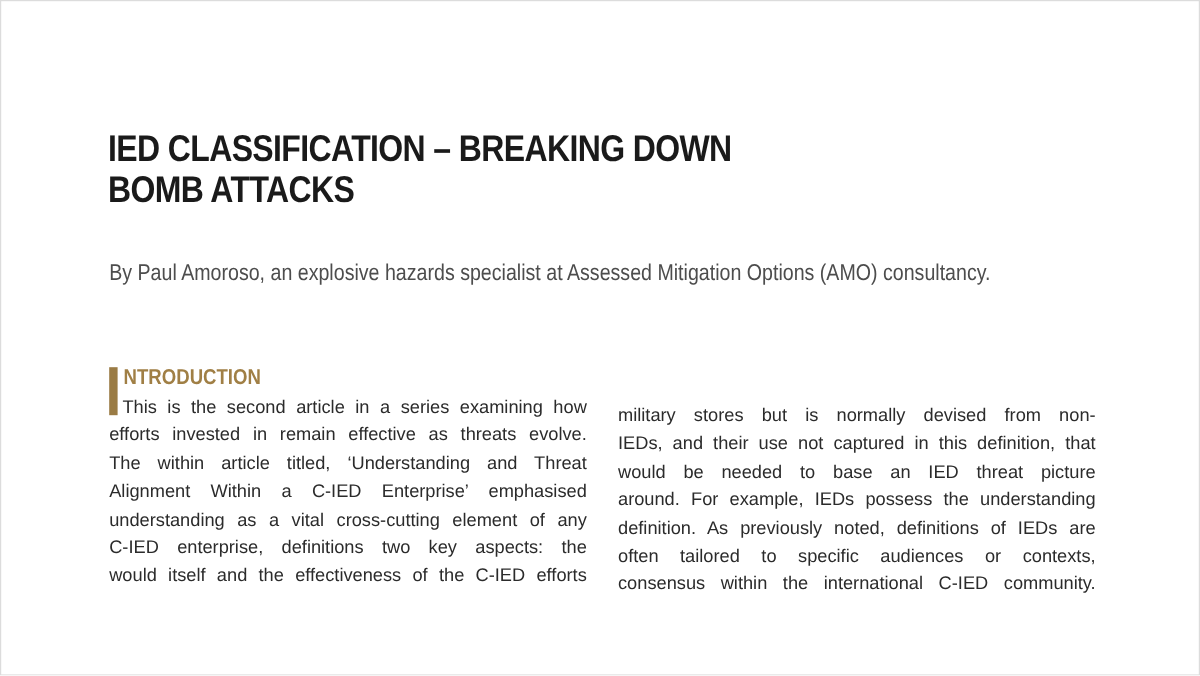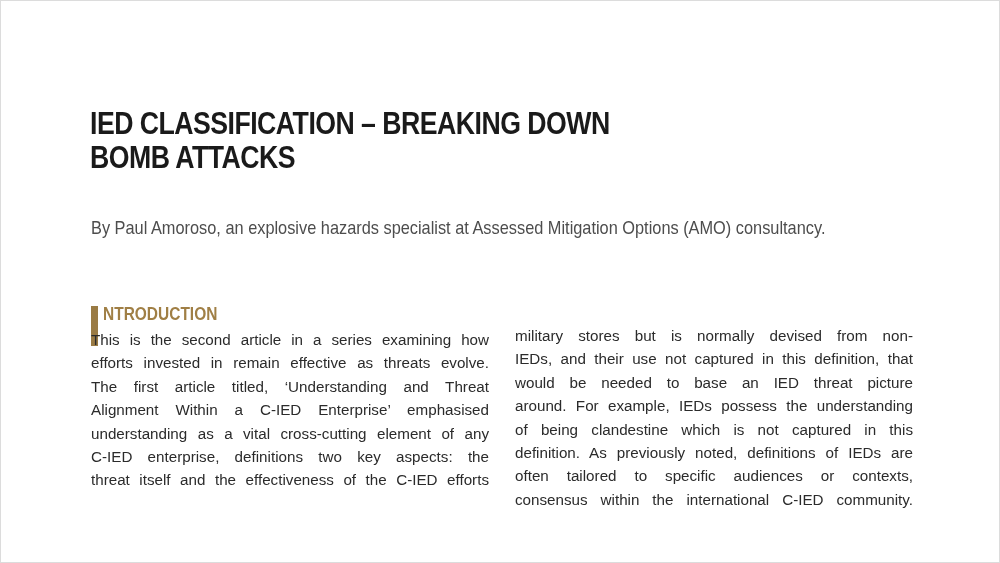--- a/index.html
+++ b/index.html
@@ -40,21 +40,21 @@
     }
     .col {
       position: absolute;
       width: 398px;
       font-size: 15.2px;
       line-height: 23.4px;
       color: #2b2b2b;
       text-align: justify;
     }
     .col-left { left: 90px; top: 327px; }
-    .col-right { left: 514px; top: 323px; }
+    .col-right { left: 514px; top: 334px; }
     .section-head {
       position: absolute; left: 102px; top: 303px;
       font-weight: bold;
       font-size: 18px;
       color: #a07f45;
       transform: scaleX(0.86);
       transform-origin: left top;
       white-space: nowrap;
       margin: 0;
     }
@@ -76,33 +76,32 @@
     <span>IED CLASSIFICATION – BREAKING DOWN</span><br>
     <span>BOMB ATTACKS</span>
   </h1>
 
   <p class="byline">By Paul Amoroso, an explosive hazards specialist at Assessed Mitigation Options (AMO) consultancy.</p>
 
   <div class="dropcap-bar"></div>
   <h2 class="section-head">NTRODUCTION</h2>
 
   <div class="col col-left">
-    <span class="line" style="box-sizing:border-box;">This is the second article in a series examining how</span>
+    <span class="line" style="padding-left:11px;box-sizing:border-box;">This is the second article in a series examining how</span>
     <span class="line">efforts invested in remain effective as threats evolve.</span>
-    <span class="line">The first article titled, ‘Understanding and Threat</span>
+    <span class="line">The within article titled, ‘Understanding and Threat</span>
     <span class="line">Alignment Within a C-IED Enterprise’ emphasised</span>
     <span class="line">understanding as a vital cross-cutting element of any</span>
     <span class="line">C-IED enterprise, definitions two key aspects: the</span>
-    <span class="line">threat itself and the effectiveness of the C-IED efforts</span>
+    <span class="line">would itself and the effectiveness of the C-IED efforts</span>
   </div>
 
   <div class="col col-right">
     <span class="line">military stores but is normally devised from non-</span>
     <span class="line">IEDs, and their use not captured in this definition, that</span>
     <span class="line">would be needed to base an IED threat picture</span>
     <span class="line">around. For example, IEDs possess the understanding</span>
-    <span class="line">of being clandestine which is not captured in this</span>
     <span class="line">definition. As previously noted, definitions of IEDs are</span>
     <span class="line">often tailored to specific audiences or contexts,</span>
     <span class="line">consensus within the international C-IED community.</span>
   </div>
 
 </div>
 
 </body></html>

